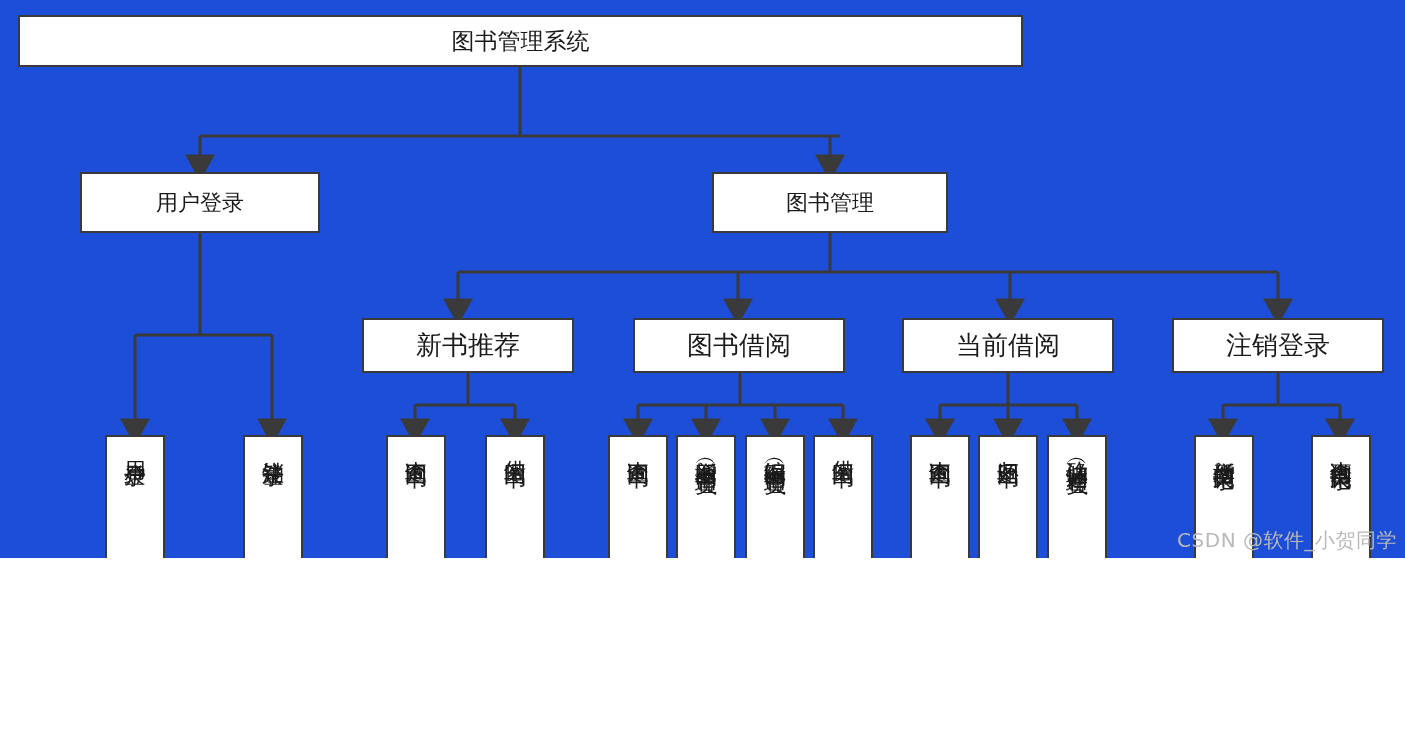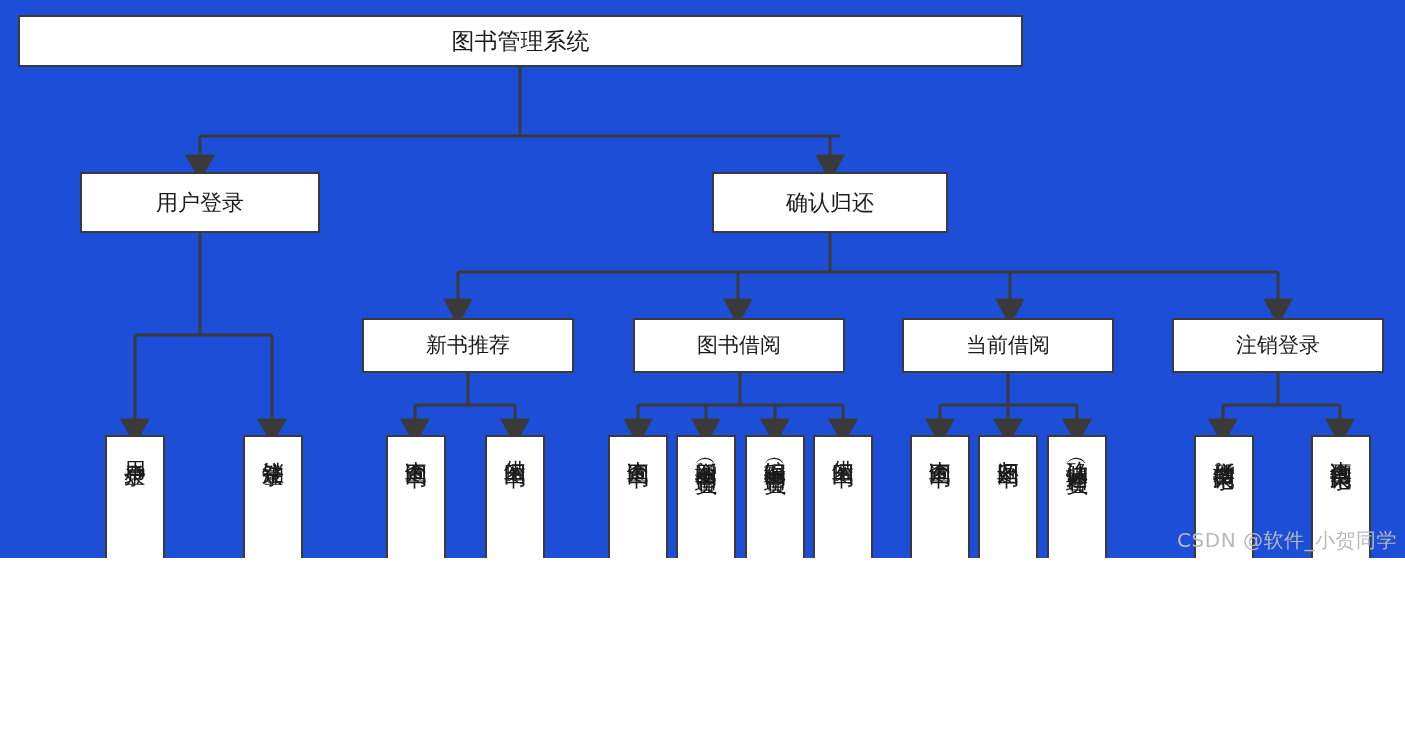--- a/index.html
+++ b/index.html
@@ -35,21 +35,21 @@
     justify-content: center;
     color: #1a1a1a;
   }
   .node .label {
     text-align: center;
     line-height: 1.15;
     white-space: nowrap;
   }
   .node.root .label { font-size: 23px; }
   .node.lvl2 .label { font-size: 22px; }
-  .node.lvl3 .label { font-size: 21px; }
+  .node.lvl3 .label { font-size: 26px; }
 
   .node.leaf {
     align-items: flex-start;
     justify-content: center;
     padding-top: 6px;
   }
   .node.leaf .label {
     writing-mode: vertical-rl;
     text-orientation: upright;
     font-size: 22px;
@@ -124,21 +124,21 @@
   </svg>
 
   <div class="node root" style="left:18px; top:15px; width:1005px; height:52px;">
     <span class="label">图书管理系统</span>
   </div>
 
   <div class="node lvl2" style="left:80px; top:172px; width:240px; height:61px;">
     <span class="label">用户登录</span>
   </div>
   <div class="node lvl2" style="left:712px; top:172px; width:236px; height:61px;">
-    <span class="label">确认归还</span>
+    <span class="label">图书管理</span>
   </div>
 
   <div class="node lvl3" style="left:362px; top:318px; width:212px; height:55px;">
     <span class="label">新书推荐</span>
   </div>
   <div class="node lvl3" style="left:902px; top:318px; width:212px; height:55px;">
     <span class="label">当前借阅</span>
   </div>
   <div class="node lvl3" style="left:633px; top:318px; width:212px; height:55px;">
     <span class="label">图书借阅</span>

